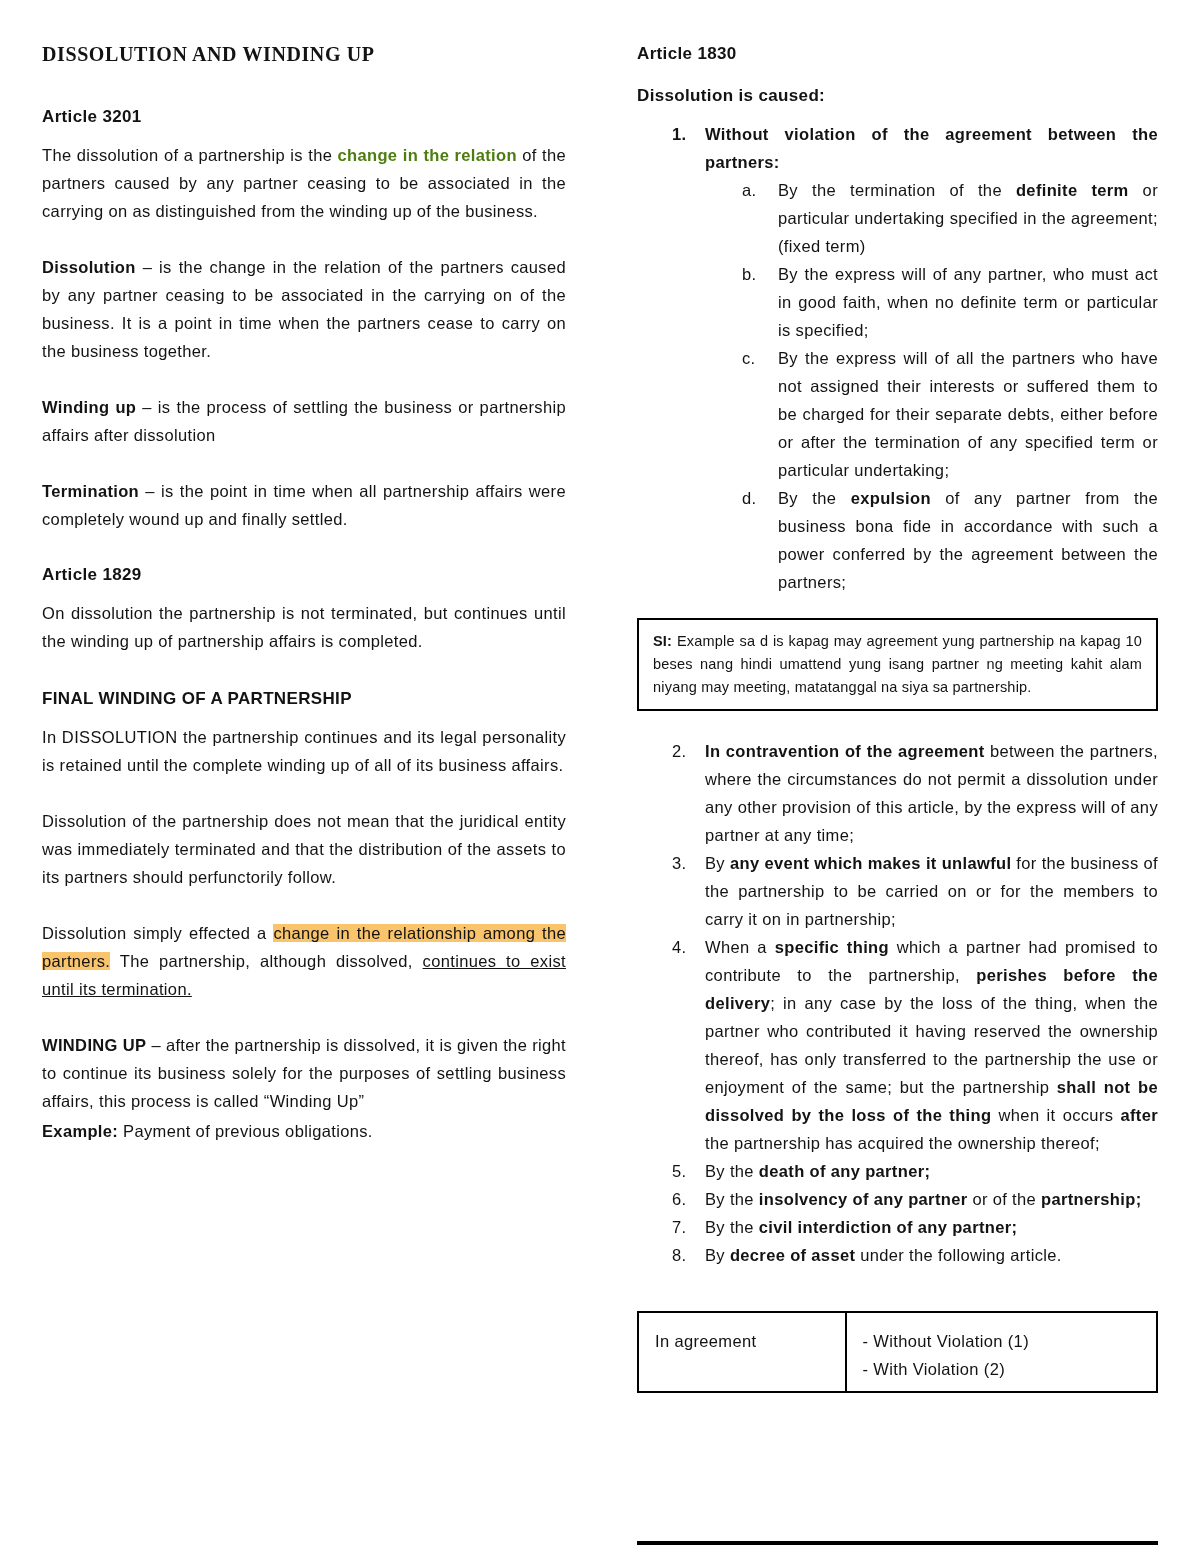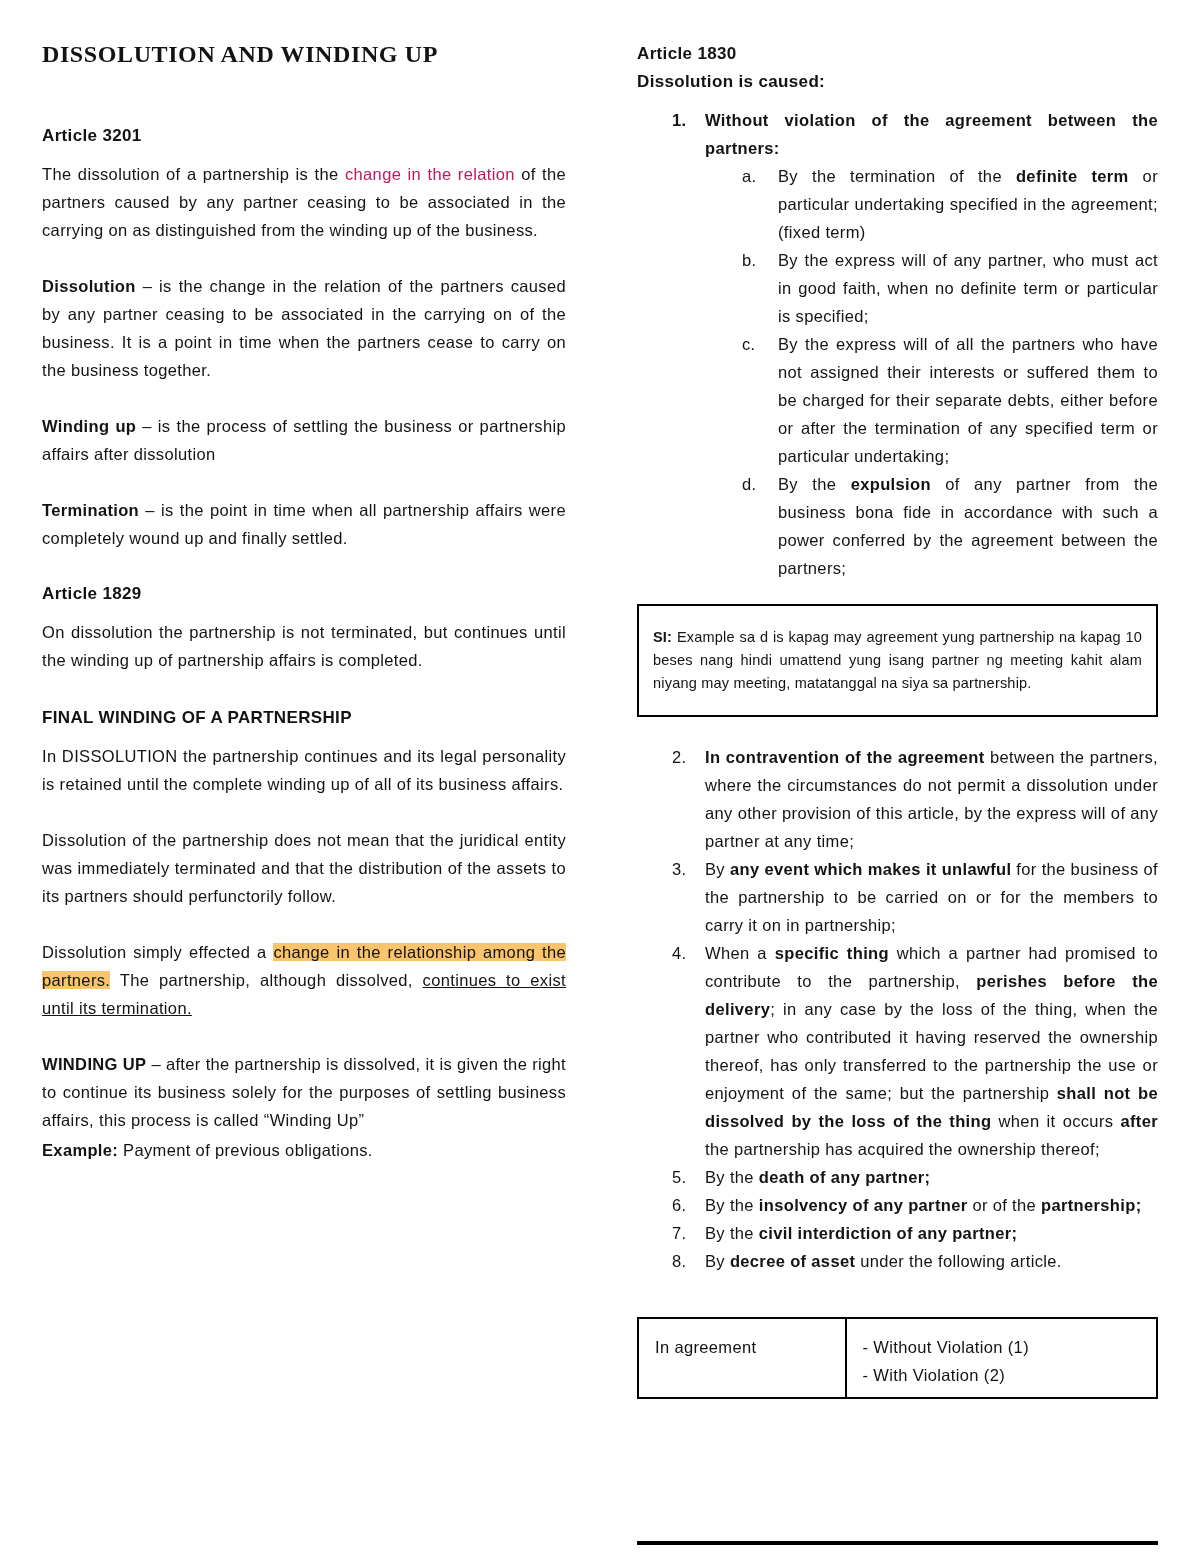--- a/index.html
+++ b/index.html
@@ -13,50 +13,50 @@
     color:#131313;
     font-size:16.5px;
     line-height:28px;
     letter-spacing:0.35px;
   }
   .col-left  { position:absolute; left:42px;  top:40px; width:524px; }
   .col-right { position:absolute; left:637px; top:40px; width:521px; }
 
   .doc-title {
     font-family:"Liberation Serif", serif;
-    font-size:24px; font-weight:bold;
+    font-size:20px; font-weight:bold;
     letter-spacing:0.6px;
-    margin-bottom:54px;
+    margin-bottom:35px;
   }
   .h { font-weight:bold; font-size:17px; margin-bottom:10px; }
-  .h-tight { margin-bottom:0; }
+  .h-tight { margin-bottom:14px; }
   .mt-lg { margin-top:30px; }
   .mt-sm { margin-top:0; }
 
   .para { text-align:justify; margin-bottom:28px; }
   .para-tight { margin-bottom:2px; }
   .para-last { margin-bottom:0; }
 
   .b  { font-weight:700; }
-  .rb { color:#be185d; font-weight:400; }
+  .rb { color:#4d7c0f; font-weight:700; }
   .hl { background:#f9c46b; }
   .u  { text-decoration:underline; }
 
   .main-item { display:flex; padding-left:35px; }
   .main-item .num { flex:0 0 33px; }
   .li-body { flex:1 1 auto; text-align:justify; min-width:0; }
 
   .sub-item { display:flex; padding-left:37px; }
   .sub-item .num { flex:0 0 36px; }
   .sub-item .li-body { text-align:justify; }
 
   .si-box {
     border:2px solid #000;
     margin:22px 0 26px 0;
-    padding:20px 14px;
+    padding:10px 14px;
     font-size:14.5px;
     line-height:23px;
     letter-spacing:0.2px;
     text-align:justify;
   }
 
   table.agreement {
     width:100%;
     border-collapse:collapse;
     margin-top:42px;

